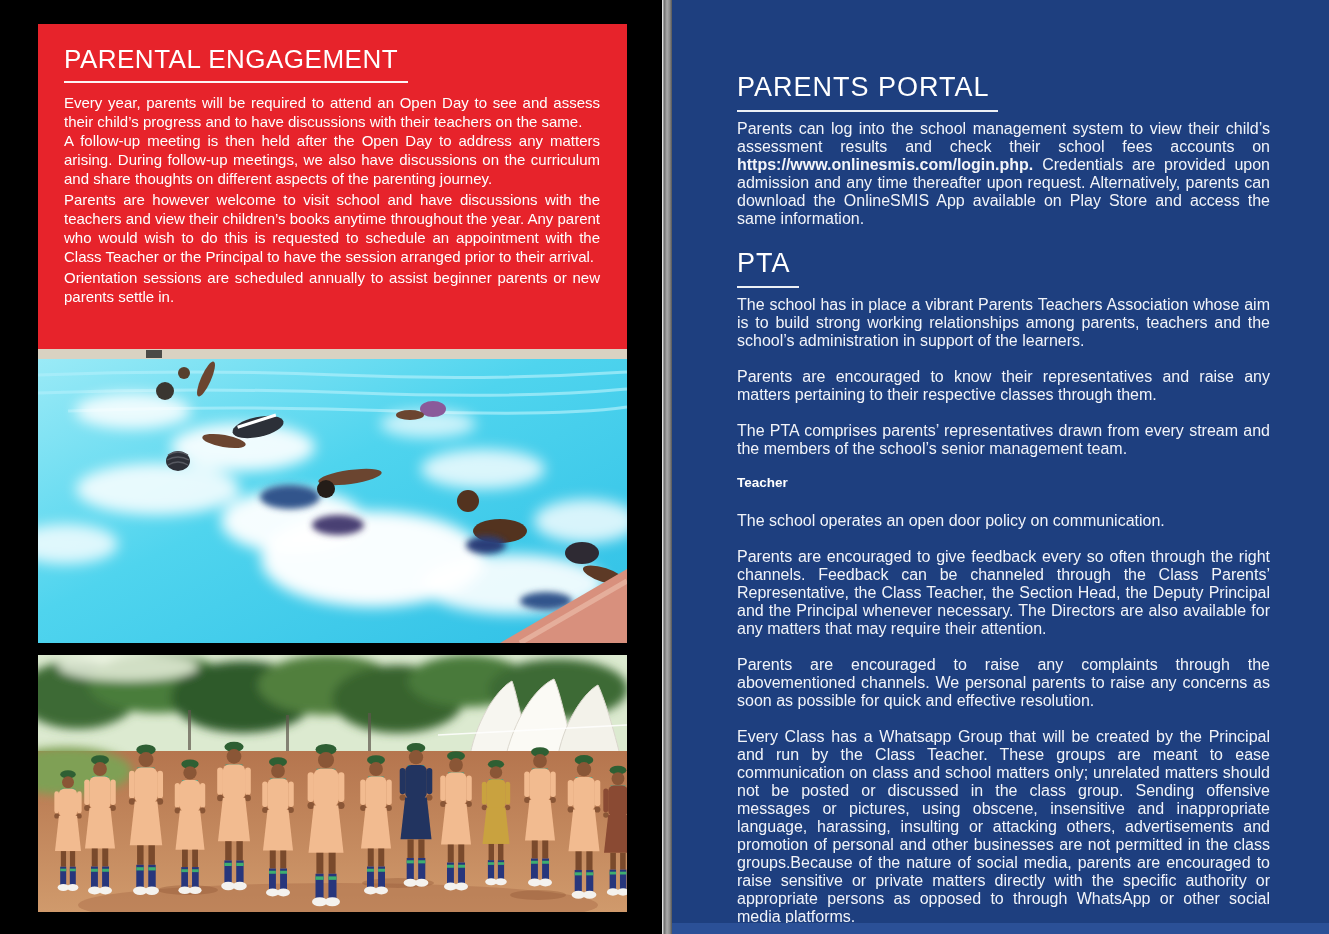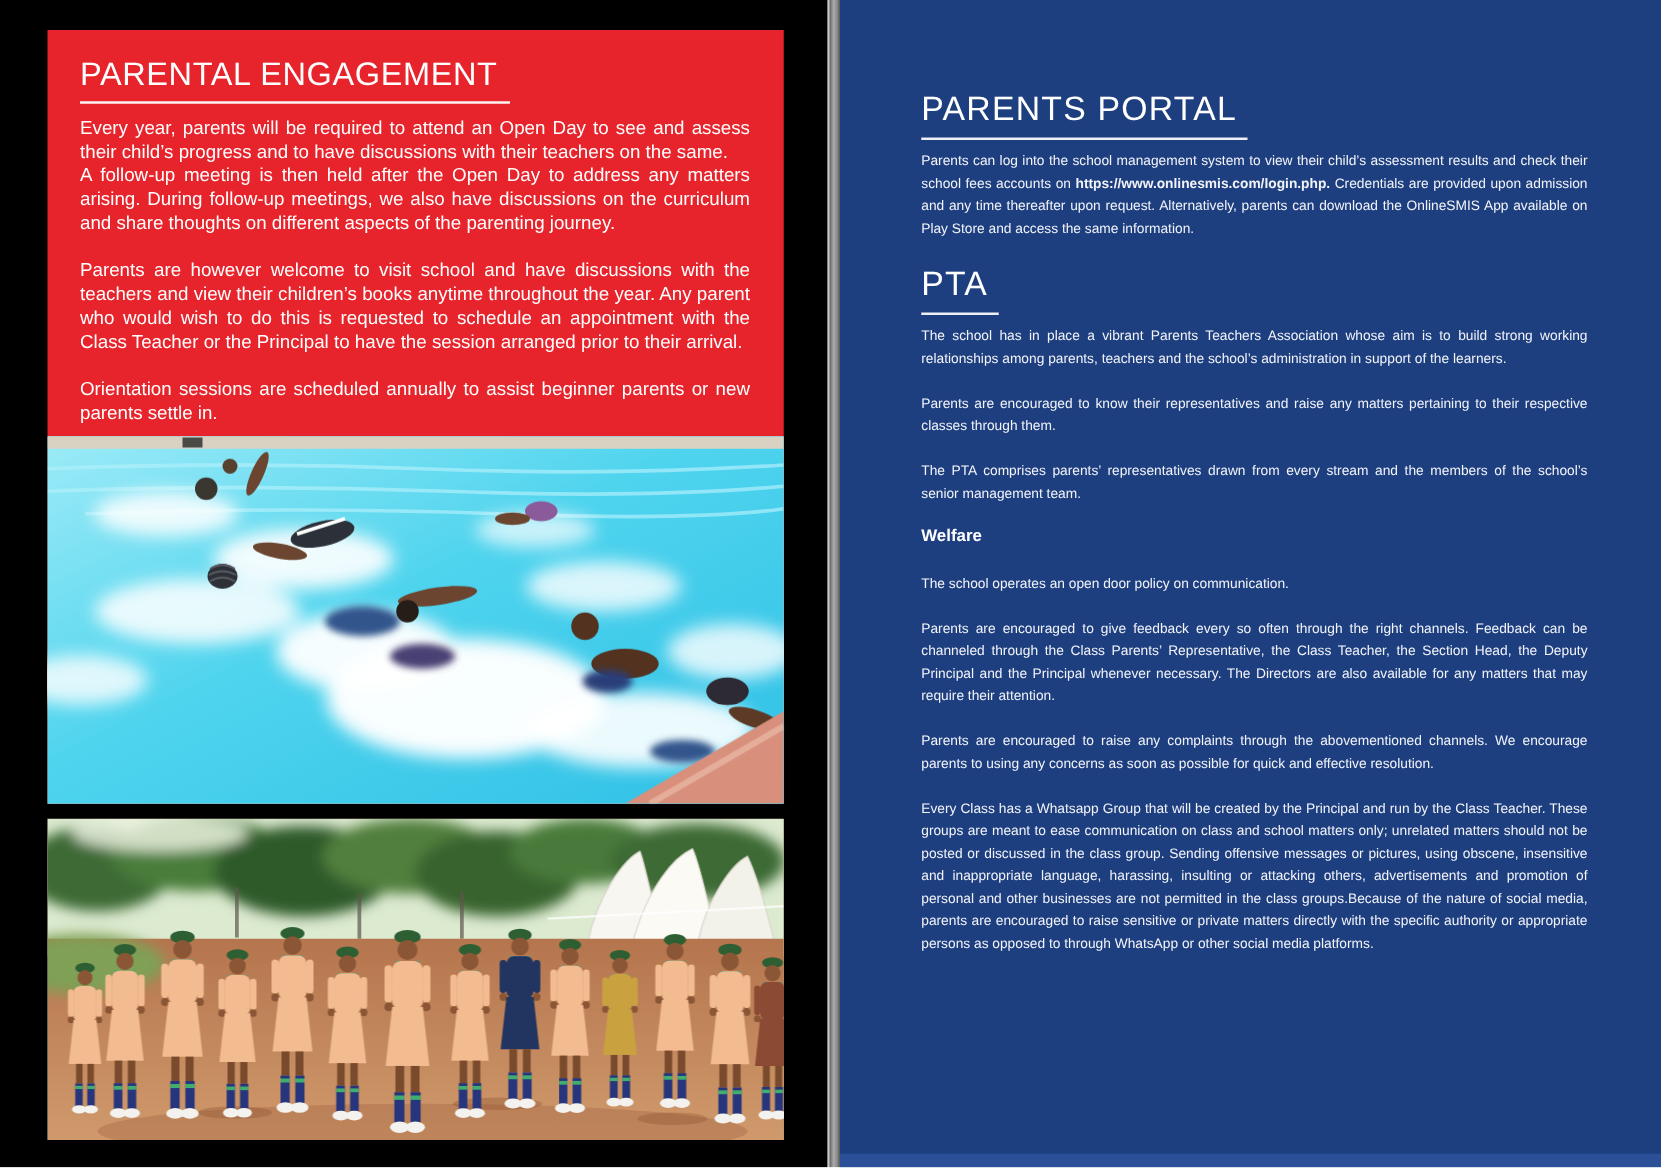--- a/index.html
+++ b/index.html
@@ -6,37 +6,37 @@
   body{font-family:"Liberation Sans", sans-serif; -webkit-font-smoothing:antialiased;}
   .spread{position:relative;width:1329px;height:934px;display:flex;overflow:hidden;background:#ffffff;}
 
   
   .page-left{position:relative;flex:0 0 662px;width:662px;height:100%;background:#000000;}
   .red-panel{margin:24px 0 0 38px;width:589px;height:325px;background:#e7232b;color:#ffffff;
              box-sizing:border-box;padding:20px 27px 0 26px;}
   h1.sec{display:table;margin:0 0 10px 0;font-size:26px;font-weight:400;letter-spacing:.5px;
          color:#ffffff;border-bottom:2px solid rgba(255,255,255,.95);padding:0 10px 6px 0;}
   .jp{margin:0;text-align:justify;font-size:15px;line-height:19px;color:#ffffff;}
-  .gap{margin-top:19px;}
+  .gap{margin-top:2px;}
 
   .photo{position:absolute;left:38px;width:589px;overflow:hidden;background:#cfeef5;}
   .photo svg{display:block;width:100%;height:100%;}
   .photo-pool{top:349px;height:294px;}
   .photo-scouts{top:655px;height:257px;background:#d9c9a8;}
 
   
   .gutter{flex:0 0 10px;height:100%;
           background:linear-gradient(90deg,#ffffff 0%,#6f6f6f 22%,#ababab 50%,#8d8d8d 76%,#565656 100%);}
 
   
   .page-right{position:relative;flex:1;height:100%;background:#1e3f7f;color:#f2f4f9;
               box-sizing:border-box;padding:72px 59px 4px 65px;overflow:hidden;}
   h2.sec{display:table;margin:0 0 8px 0;font-size:27px;font-weight:400;letter-spacing:1px;
          color:#ffffff;border-bottom:2px solid rgba(255,255,255,.92);padding:0 8px 7px 0;}
-  .rp{margin:0;text-align:justify;font-size:11px;line-height:18px;color:#f2f4f9;}
+  .rp{margin:0;text-align:justify;font-size:16px;line-height:18px;color:#f2f4f9;}
   .rgap{margin-top:18px;}
   .sect{margin-bottom:20px;}
   .bold{font-weight:700;}
   .welfare-h{margin:16px 0 0 0;font-size:13.5px;line-height:18px;font-weight:700;color:#ffffff;}
   .edge-band{position:absolute;left:0;right:0;bottom:0;height:11px;background:#2b5097;}
 </style>
 </head>
 <body>
 
 <div class="spread">
@@ -204,26 +204,26 @@
     <div class="sect">
       <h2 class="sec">PARENTS PORTAL</h2>
       <p class="rp"><span>Parents can log into the school management system to view their child’s assessment results and check their school fees accounts on </span><span class="bold">https://www.onlinesmis.com/login.php.</span><span> Credentials are provided upon admission and any time thereafter upon request. Alternatively, parents can download the OnlineSMIS App available on Play Store and access the same information.</span></p>
     </div>
 
     <div class="sect">
       <h2 class="sec">PTA</h2>
       <p class="rp">The school has in place a vibrant Parents Teachers Association whose aim is to build strong working relationships among parents, teachers and the school’s administration in support of the learners.</p>
       <p class="rp rgap">Parents are encouraged to know their representatives and raise any matters pertaining to their respective classes through them.</p>
       <p class="rp rgap">The PTA comprises parents’ representatives drawn from every stream and the members of the school’s senior management team.</p>
-      <p class="welfare-h">Welfare</p>
+      <p class="welfare-h">Teacher</p>
     </div>
 
     <div class="sect">
       <p class="rp">The school operates an open door policy on communication.</p>
       <p class="rp rgap">Parents are encouraged to give feedback every so often through the right channels. Feedback can be channeled through the Class Parents’ Representative, the Class Teacher, the Section Head, the Deputy Principal and the Principal whenever necessary. The Directors are also available for any matters that may require their attention.</p>
-      <p class="rp rgap">Parents are encouraged to raise any complaints through the abovementioned channels. We encourage parents to using any concerns as soon as possible for quick and effective resolution.</p>
+      <p class="rp rgap">Parents are encouraged to raise any complaints through the abovementioned channels. We personal parents to raise any concerns as soon as possible for quick and effective resolution.</p>
       <p class="rp rgap">Every Class has a Whatsapp Group that will be created by the Principal and run by the Class Teacher. These groups are meant to ease communication on class and school matters only; unrelated matters should not be posted or discussed in the class group. Sending offensive messages or pictures, using obscene, insensitive and inappropriate language, harassing, insulting or attacking others, advertisements and promotion of personal and other businesses are not permitted in the class groups.Because of the nature of social media, parents are encouraged to raise sensitive or private matters directly with the specific authority or appropriate persons as opposed to through WhatsApp or other social media platforms.</p>
     </div>
 
     <div class="edge-band"></div>
   </div>
 
 </div>
 
 </body></html>

